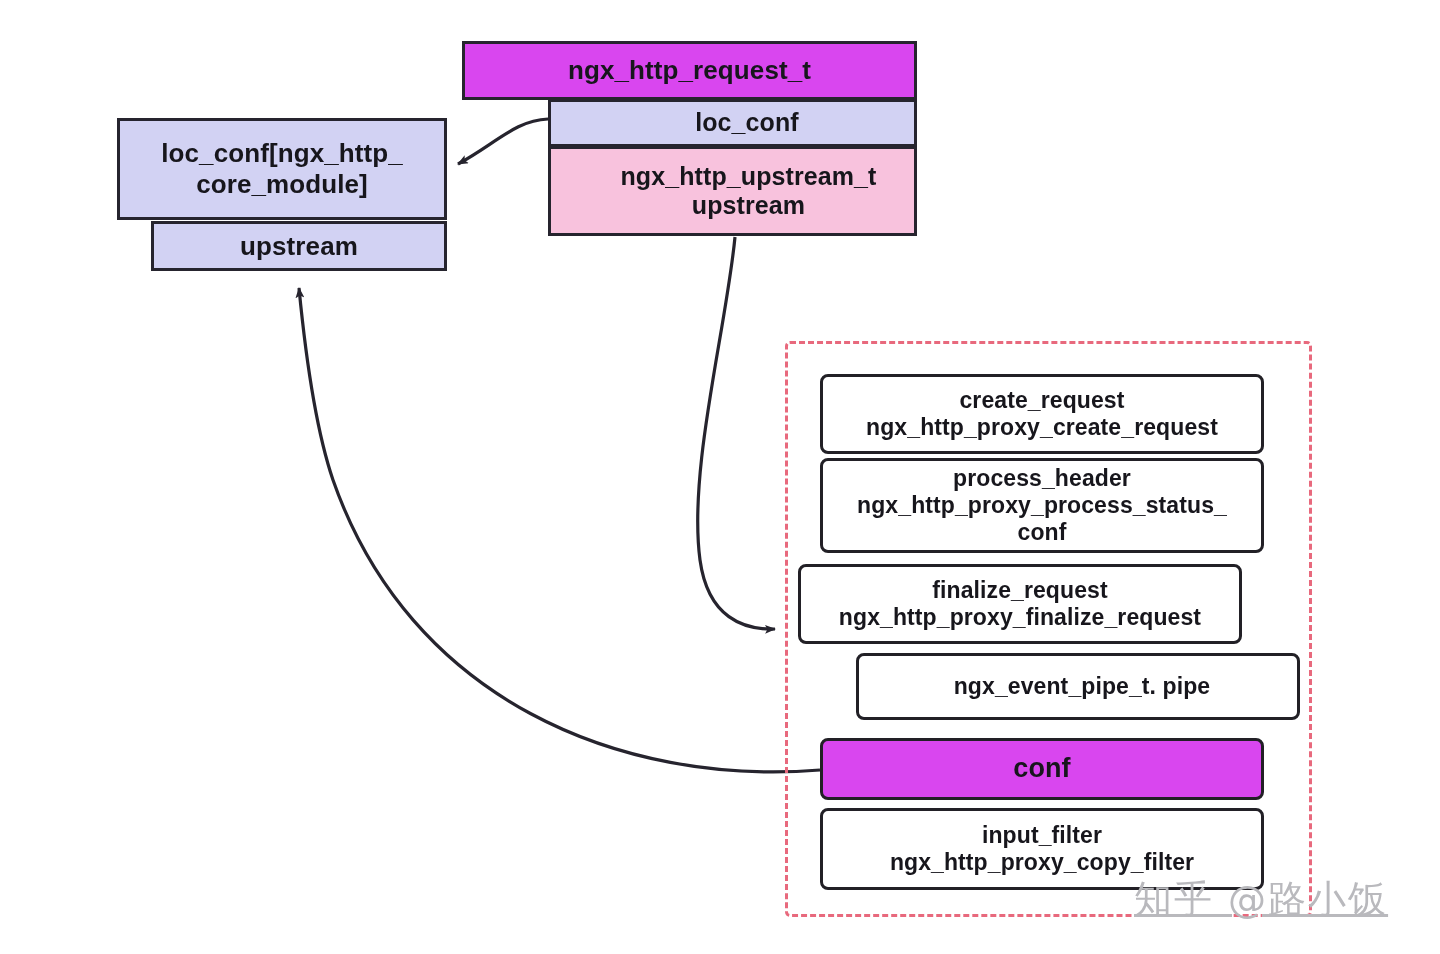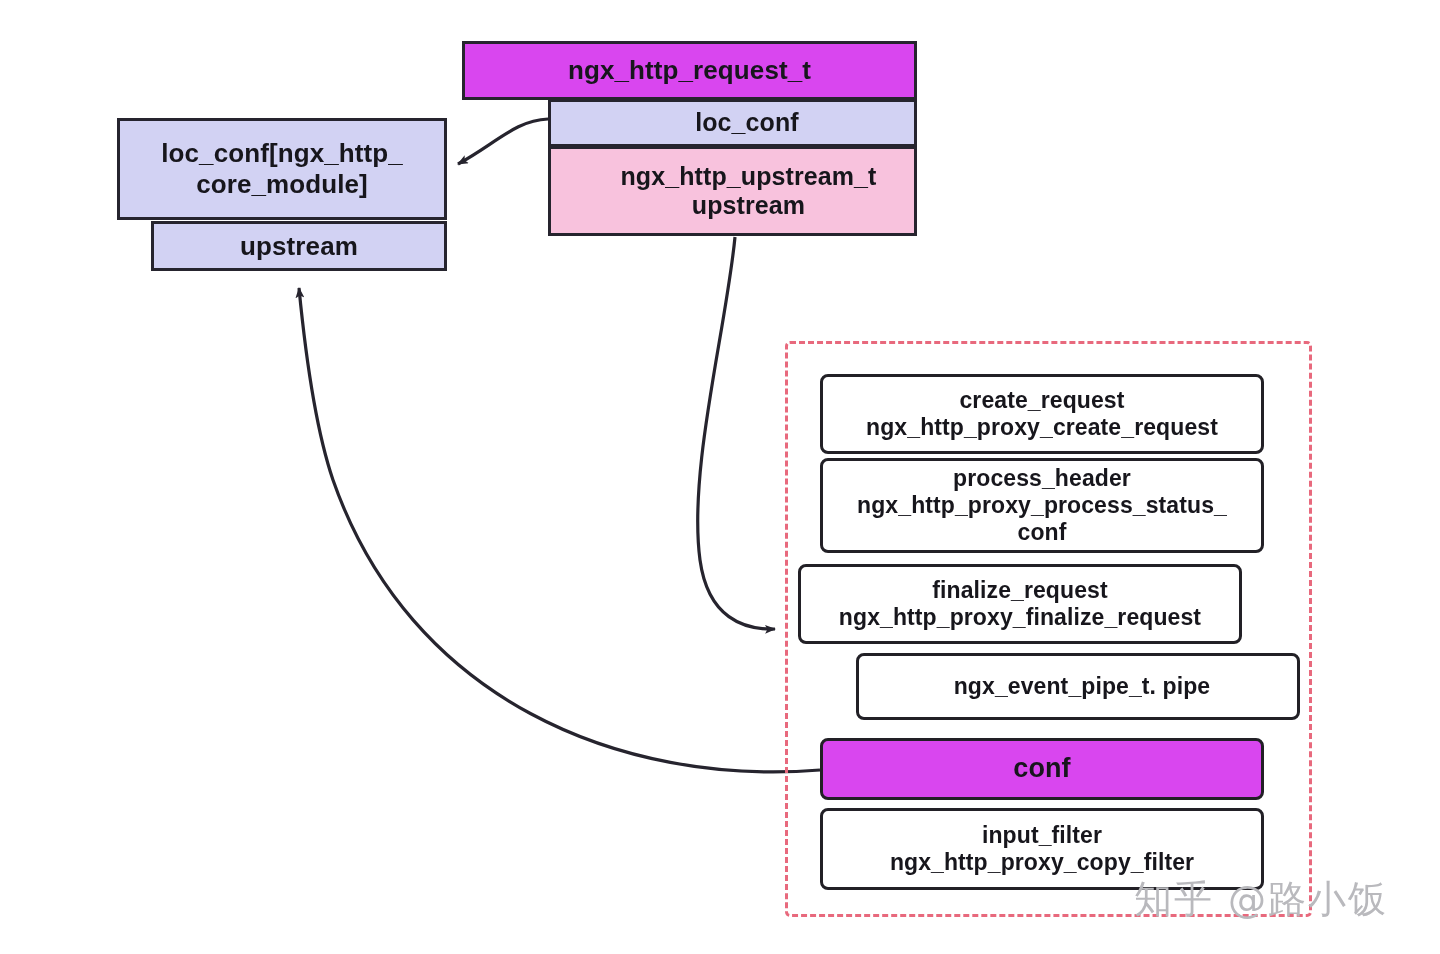--- a/index.html
+++ b/index.html
@@ -98,20 +98,21 @@
 
   #watermark {
     position: absolute;
     left: 1134px; top: 874px;
     font-size: 38px;
     color: #b9b9bd;
     font-family: "DejaVu Sans", sans-serif;
     letter-spacing: 2px;
     white-space: nowrap;
     pointer-events: none;
+    text-decoration: underline;
   }
 </style>
 </head>
 <body>
 
 <svg id="canvas" viewBox="0 0 1440 954" xmlns="http://www.w3.org/2000/svg">
   <defs>
     <marker id="arrowhead" markerWidth="11" markerHeight="9" refX="10" refY="4.5" orient="auto" markerUnits="userSpaceOnUse">
       <path d="M0,0 L11,4.5 L0,9 L2.4,4.5 Z" fill="#26242e"></path>
     </marker>

